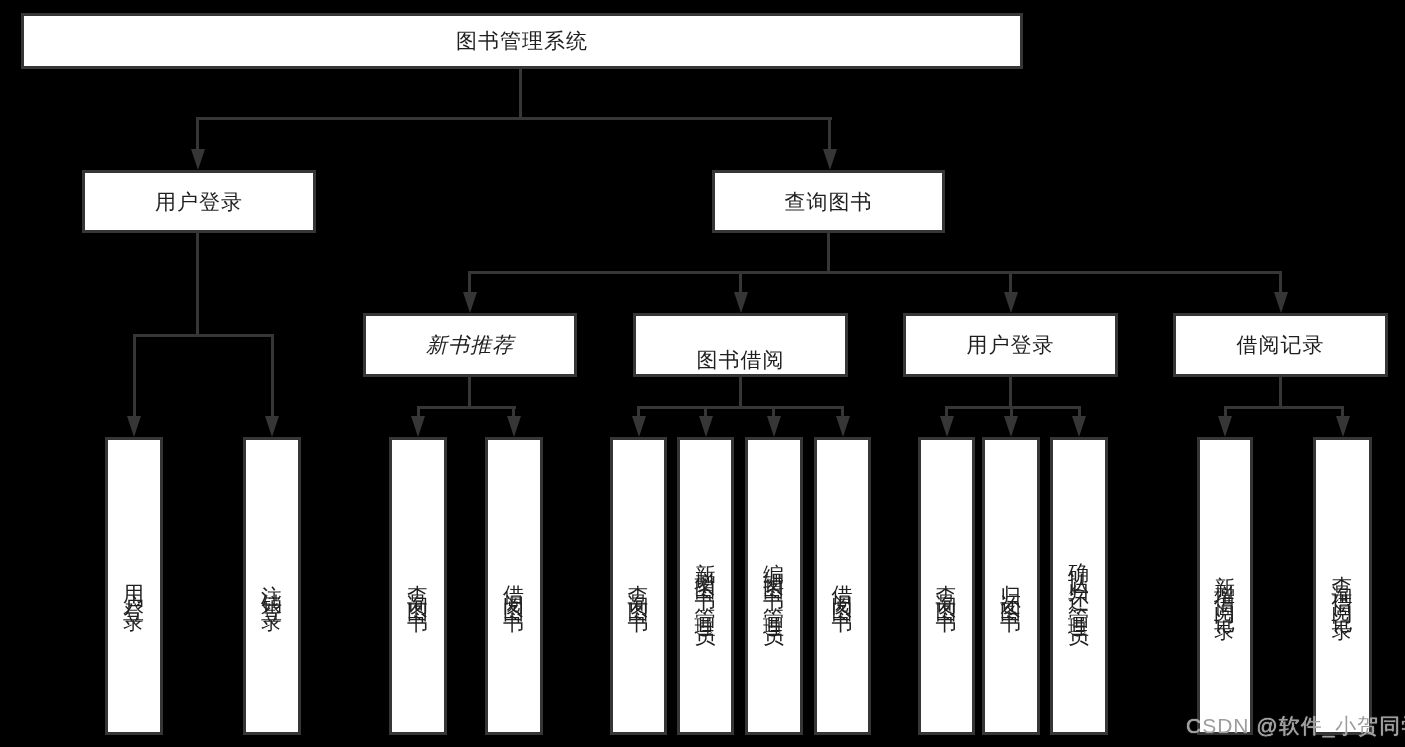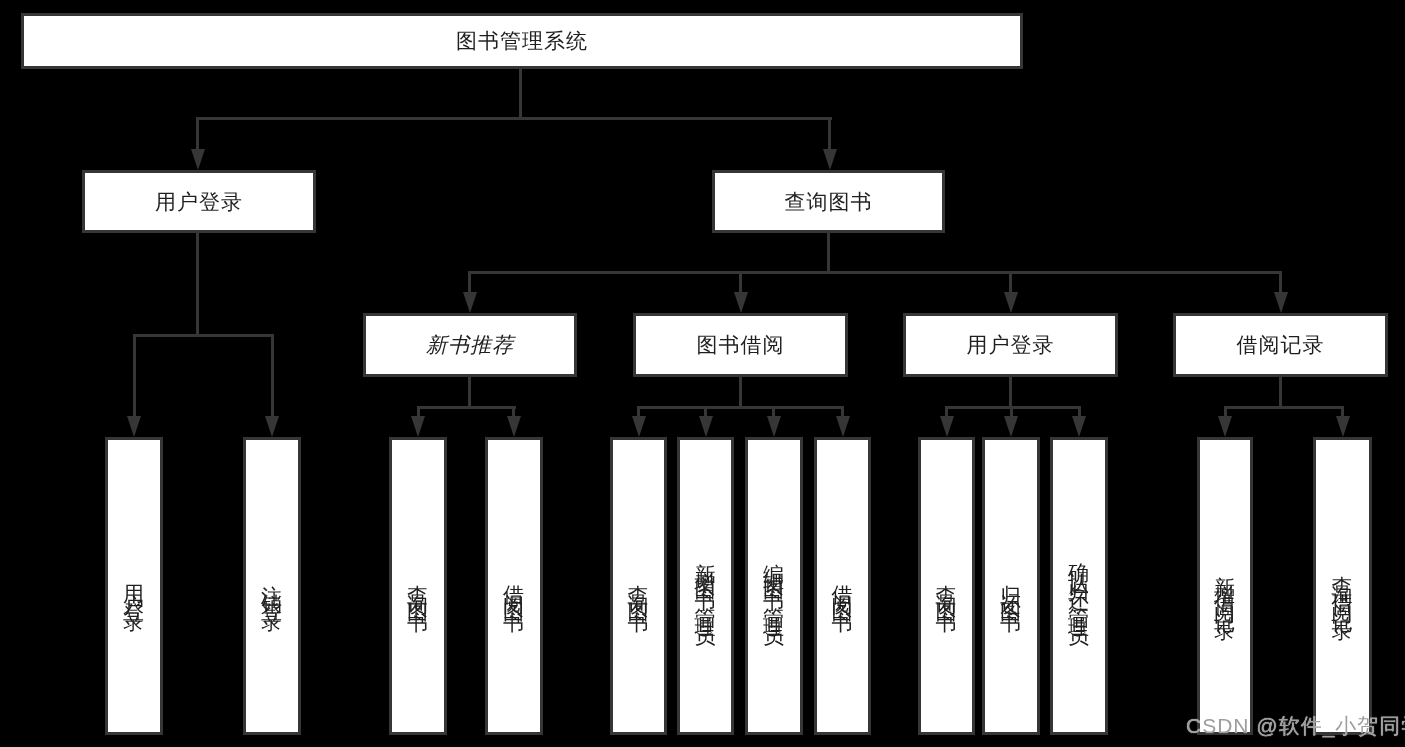--- a/index.html
+++ b/index.html
@@ -106,21 +106,21 @@
   <div class="node" style="left:82px;top:170px;width:234px;height:63px;">
     <span>用户登录</span>
   </div>
   <div class="node" style="left:712px;top:170px;width:233px;height:63px;">
     <span>查询图书</span>
   </div>
 
   <div class="node" style="left:363px;top:313px;width:214px;height:64px;font-style:italic;">
     <span>新书推荐</span>
   </div>
-  <div class="node" style="left:633px;top:313px;width:215px;height:64px;">
+  <div class="node" style="left:633px;top:313px;width:215px;height:64px;align-items:flex-end;">
     <span>图书借阅</span>
   </div>
   <div class="node" style="left:903px;top:313px;width:215px;height:64px;">
     <span>用户登录</span>
   </div>
   <div class="node" style="left:1173px;top:313px;width:215px;height:64px;">
     <span>借阅记录</span>
   </div>
 
   <div class="leaf" style="left:105px;top:437px;width:58px;height:298px;">

